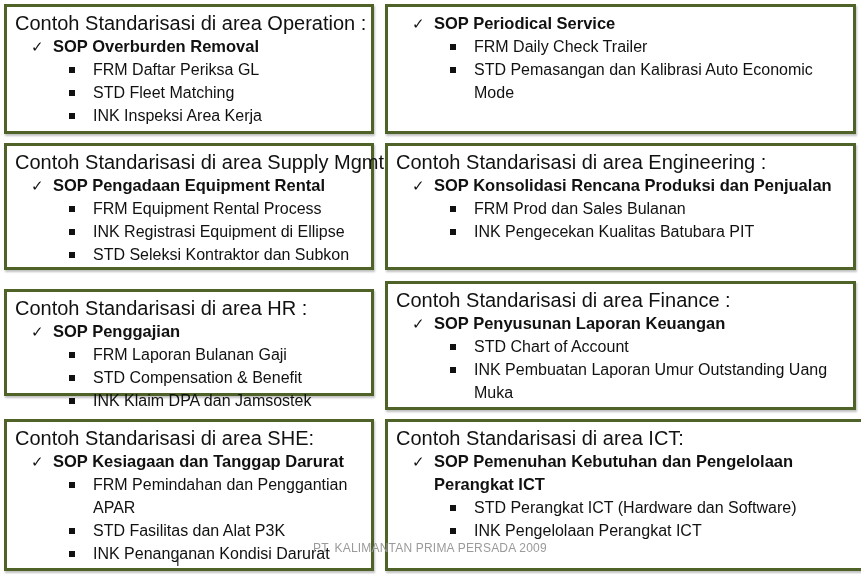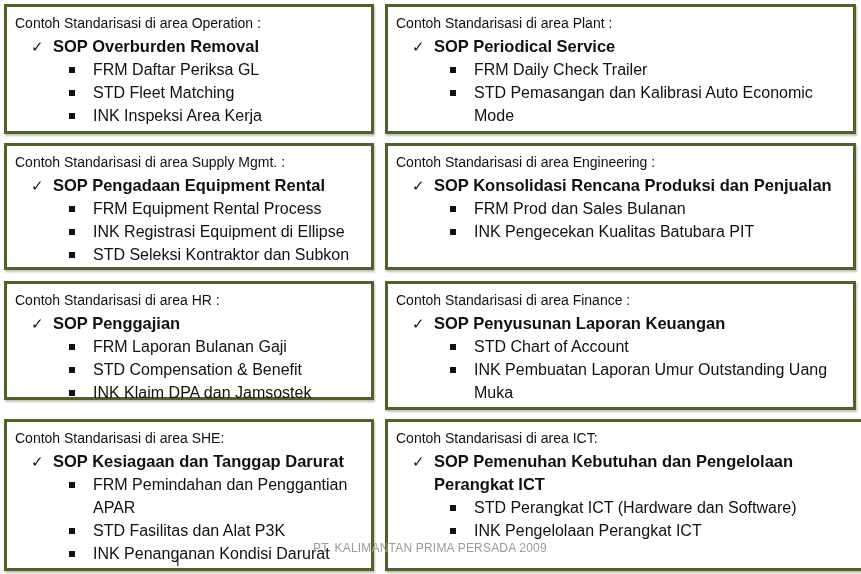--- a/index.html
+++ b/index.html
@@ -1,20 +1,20 @@
 <!DOCTYPE html>
 <html><head>
   <meta charset="utf-8">
   <style>
     html, body { margin: 0; padding: 0; background: #ffffff; }
     body { width: 861px; height: 574px; position: relative; overflow: hidden;
       font-family: "Liberation Sans", sans-serif; color: #111; }
     .box { position: absolute; box-sizing: border-box; border: 3px solid #4f6228;
       background: #ffffff; box-shadow: 1px 2px 2px rgba(0,0,0,0.25); padding: 5px 0 0 8px; }
-    .title { font-size: 14px; line-height: 23px; white-space: nowrap; }
+    .title { font-size: 20px; line-height: 23px; white-space: nowrap; }
     .sop { display: flex; font-size: 16.5px; line-height: 23px; font-weight: bold; padding-left: 16px; }
     .sop .chk { width: 22px; flex: none; font-weight: normal; font-size: 15px; }
     .sop .txt { flex: 1; }
     .item { display: flex; font-size: 16px; line-height: 23px; padding-left: 52px; }
     .item .bul { width: 26px; flex: none; position: relative; }
     .item .bul::before { content: ""; position: absolute; left: 2px; top: 9px; width: 6px; height: 6px; background: #111; }
     .item .txt { flex: 1; padding-right: 8px; }
     .watermark { position: absolute; left: 313px; top: 541px; font-size: 12px; color: #9a9a9a;
       white-space: nowrap; letter-spacing: 0.2px; }
     .cursor { position: absolute; left: 176px; top: 554px; width: 5px; height: 14px; font-size: 13px; color: #222; }
@@ -36,21 +36,20 @@
       <span class="bul"></span>
       <span class="txt">STD Fleet Matching</span>
     </div>
   <div class="item">
       <span class="bul"></span>
       <span class="txt">INK Inspeksi Area Kerja</span>
     </div>
 </div>
 
 <div class="box" style="left:385px; top:4px; width:471px; height:130px;">
-  <div class="title">Contoh Standarisasi di area Plant :</div>
   <div class="sop">
       <span class="chk">✓</span>
       <span class="txt">SOP Periodical Service</span>
     </div>
   <div class="item">
       <span class="bul"></span>
       <span class="txt">FRM Daily Check Trailer</span>
     </div>
   <div class="item">
       <span class="bul"></span>
@@ -87,21 +86,21 @@
   <div class="item">
       <span class="bul"></span>
       <span class="txt">FRM Prod dan Sales Bulanan</span>
     </div>
   <div class="item">
       <span class="bul"></span>
       <span class="txt">INK Pengecekan Kualitas Batubara PIT</span>
     </div>
 </div>
 
-<div class="box" style="left:4px; top:281px; width:370px; height:119px;">
+<div class="box" style="left:4px; top:289px; width:370px; height:107px;">
   <div class="title">Contoh Standarisasi di area HR :</div>
   <div class="sop">
       <span class="chk">✓</span>
       <span class="txt">SOP Penggajian</span>
     </div>
   <div class="item">
       <span class="bul"></span>
       <span class="txt">FRM Laporan Bulanan Gaji</span>
     </div>
   <div class="item">

